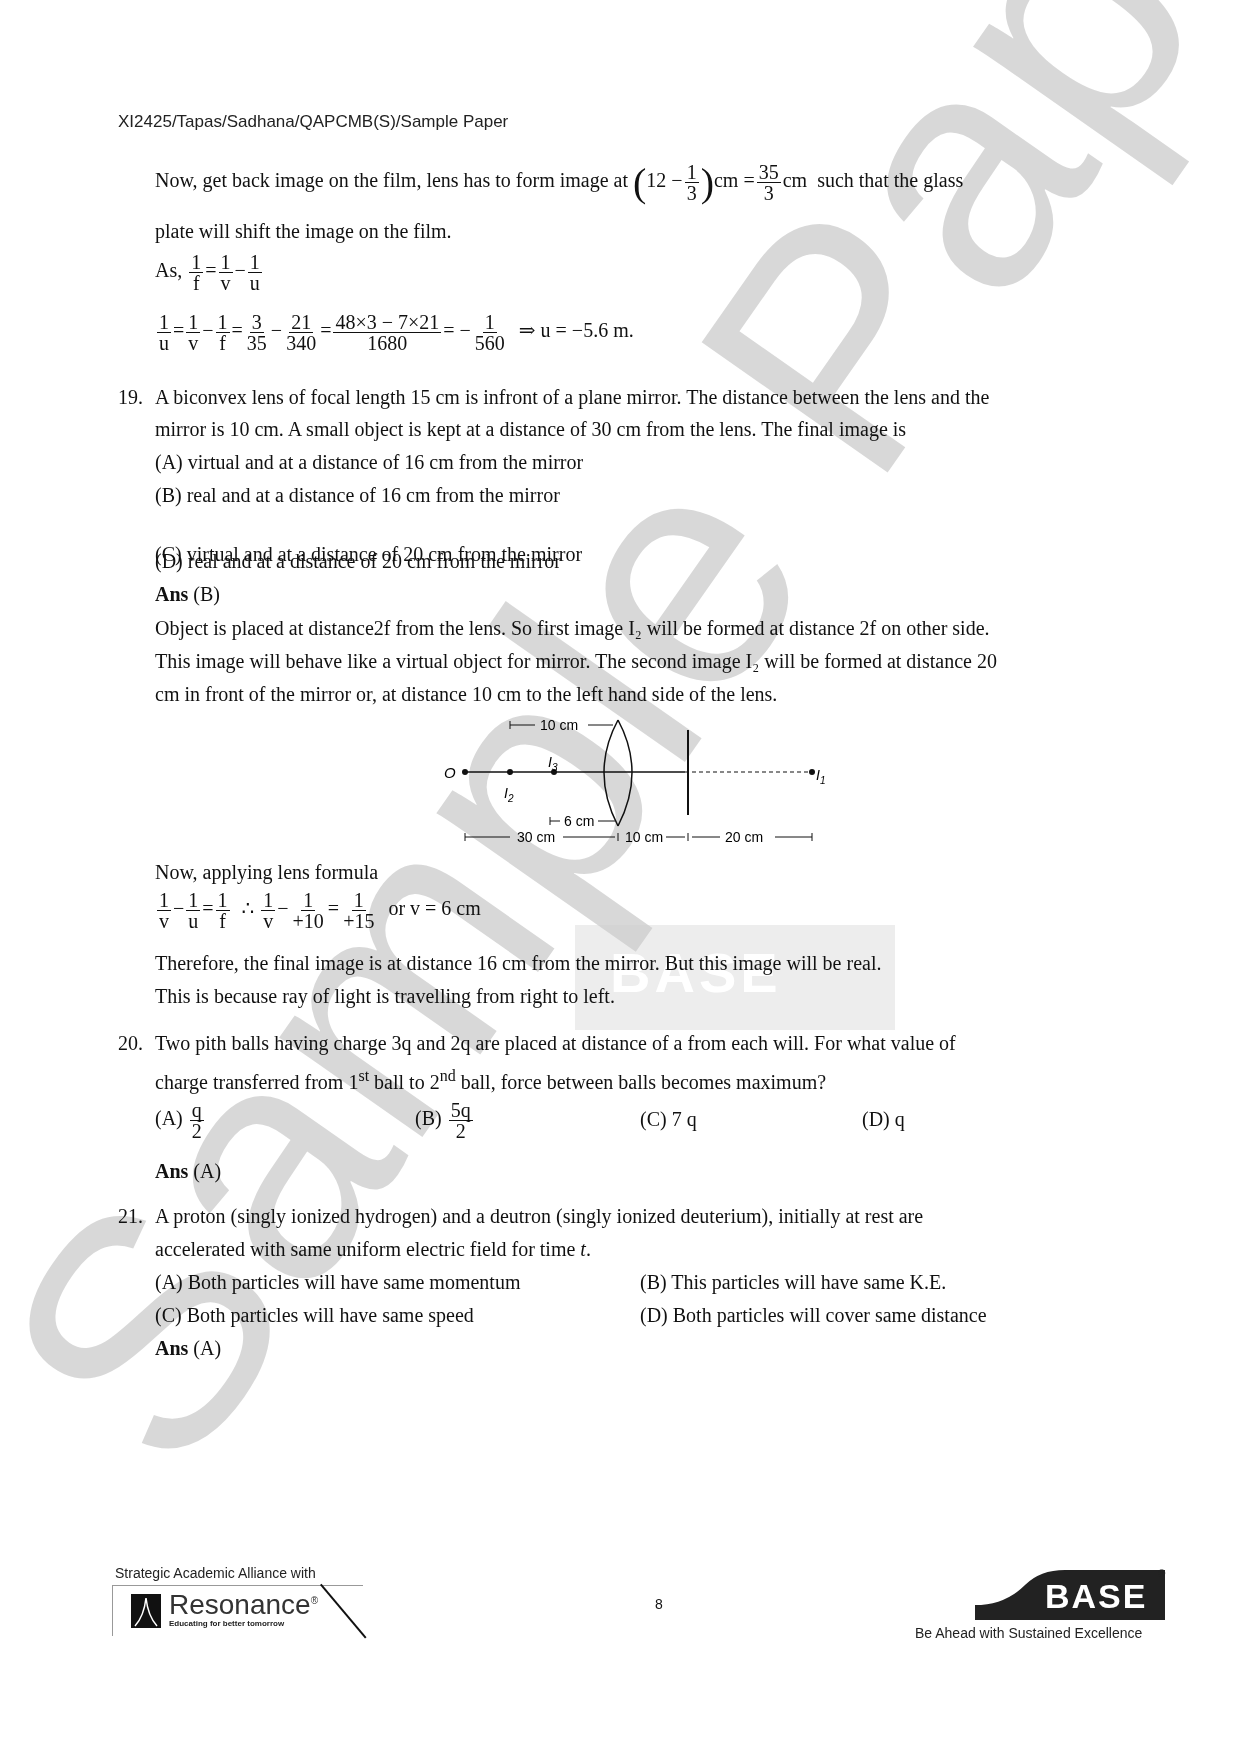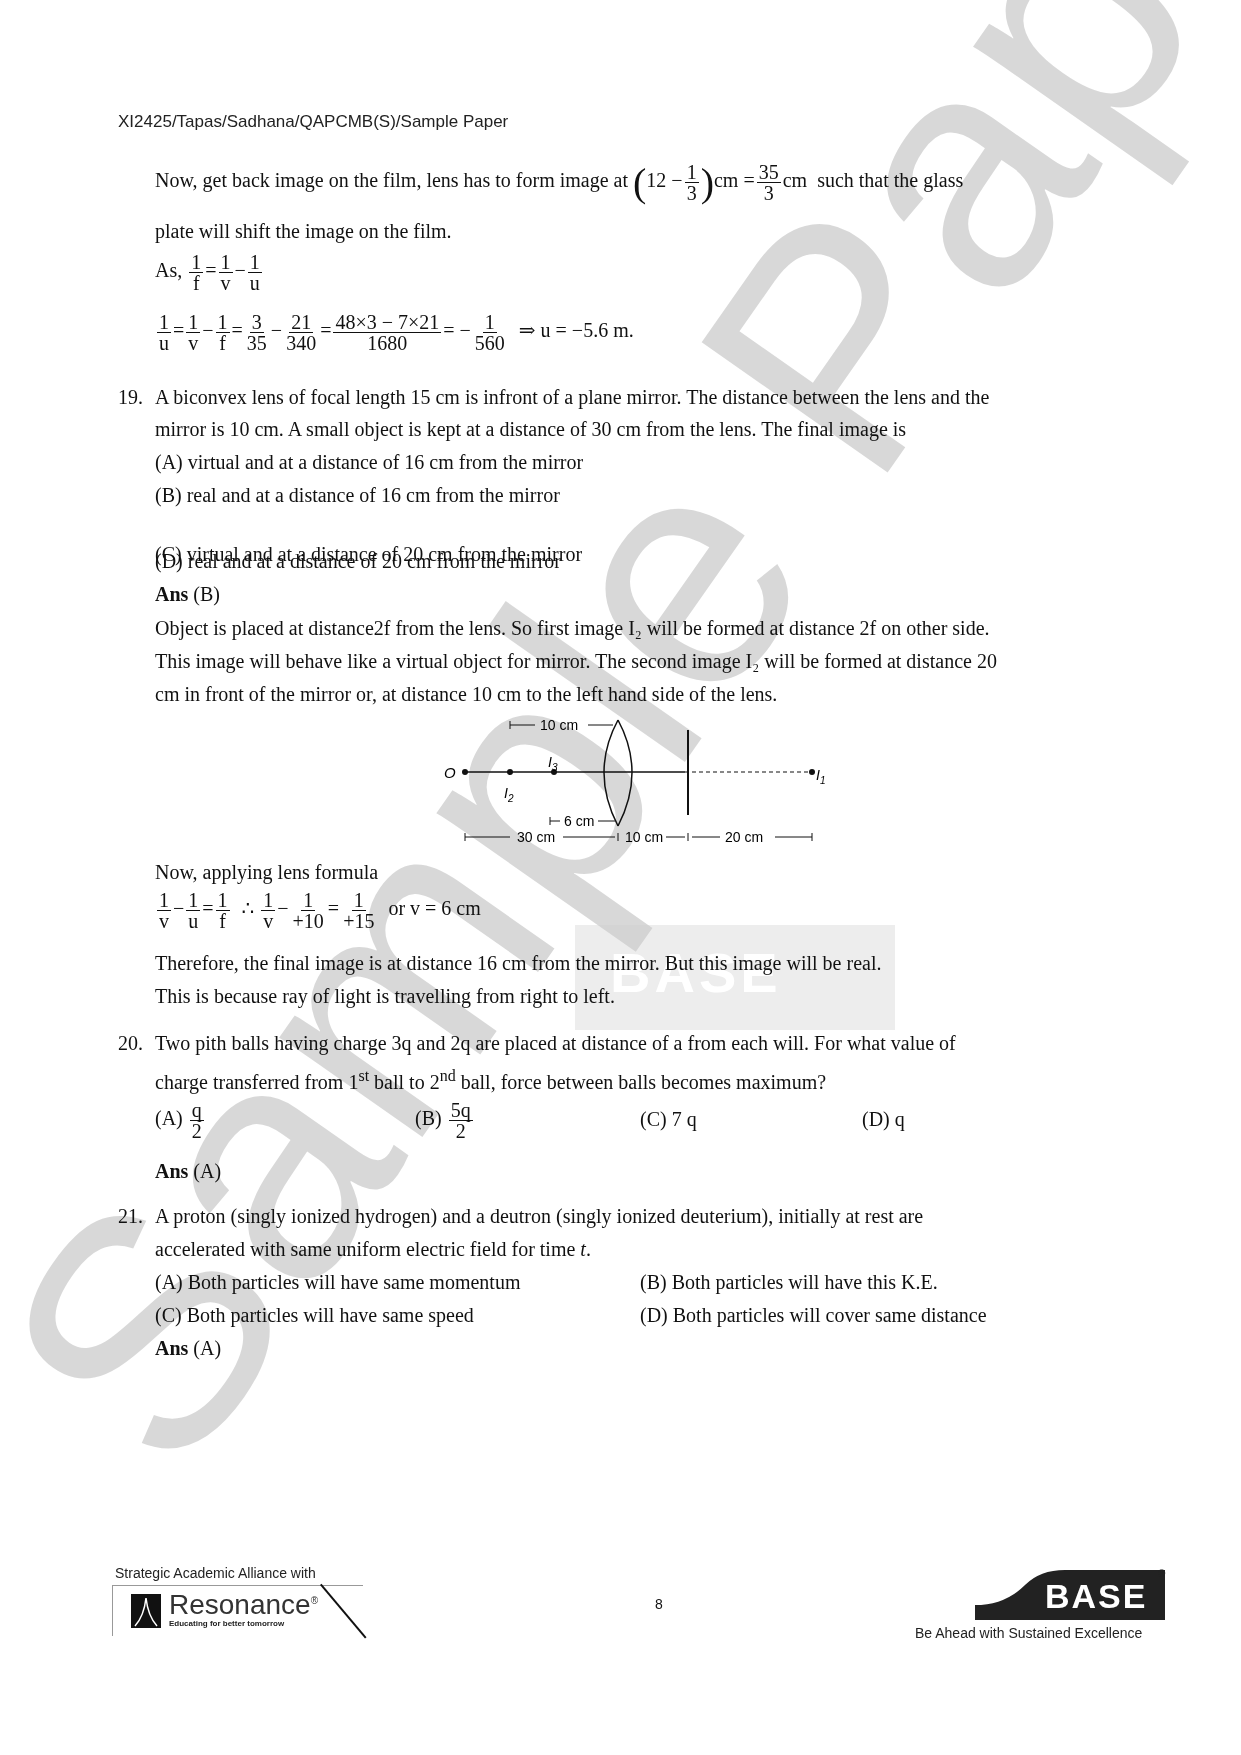--- a/index.html
+++ b/index.html
@@ -183,21 +183,21 @@
         <span class="d">2</span>
       </span></div>
 <div class="txt" style="left:640px;top:1108px;">(C) 7 q</div>
 <div class="txt" style="left:862px;top:1108px;">(D) q</div>
 <div class="txt" style="left:155px;top:1160px;"><b>Ans</b> <span>(A)</span></div>
 
 <div class="qnum" style="left:118px;top:1205px;">21.</div>
 <div class="txt" style="left:155px;top:1205px;">A proton (singly ionized hydrogen) and a deutron (singly ionized deuterium), initially at rest are</div>
 <div class="txt" style="left:155px;top:1238px;"><span>accelerated with same uniform electric field for time </span><i>t</i><span>.</span></div>
 <div class="txt" style="left:155px;top:1271px;">(A) Both particles will have same momentum</div>
-<div class="txt" style="left:640px;top:1271px;">(B) Both particles will have this K.E.</div>
+<div class="txt" style="left:640px;top:1271px;">(B) This particles will have same K.E.</div>
 <div class="txt" style="left:155px;top:1304px;">(C) Both particles will have same speed</div>
 <div class="txt" style="left:640px;top:1304px;">(D) Both particles will cover same distance</div>
 <div class="txt" style="left:155px;top:1337px;"><b>Ans</b> <span>(A)</span></div>
 
 <div class="foot-left">Strategic Academic Alliance with</div>
 <div class="reso">
   <div class="reso-icon">
     <svg width="30" height="34">
           <path d="M15 4 Q13 22 4 32 M15 4 Q17 22 26 32" stroke="#fff" stroke-width="1.5" fill="none"></path>
         </svg>

